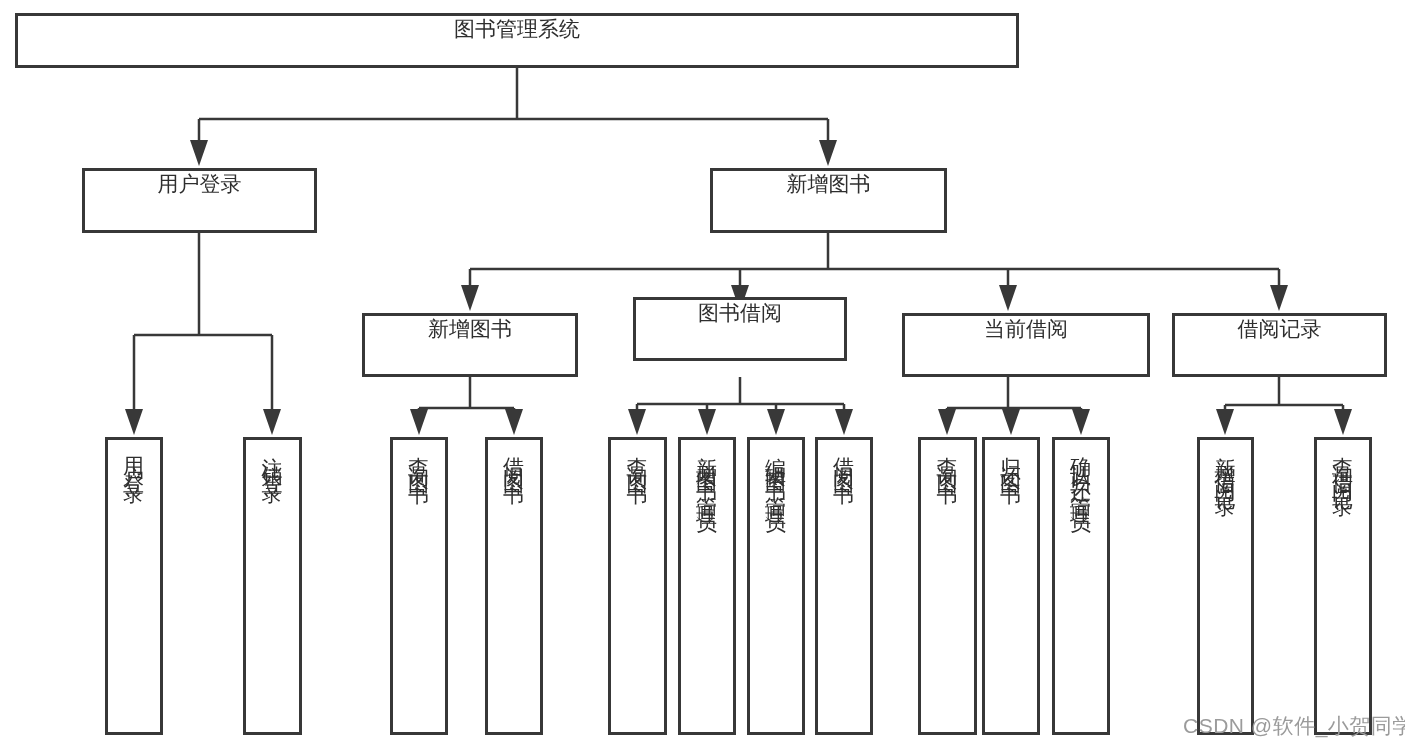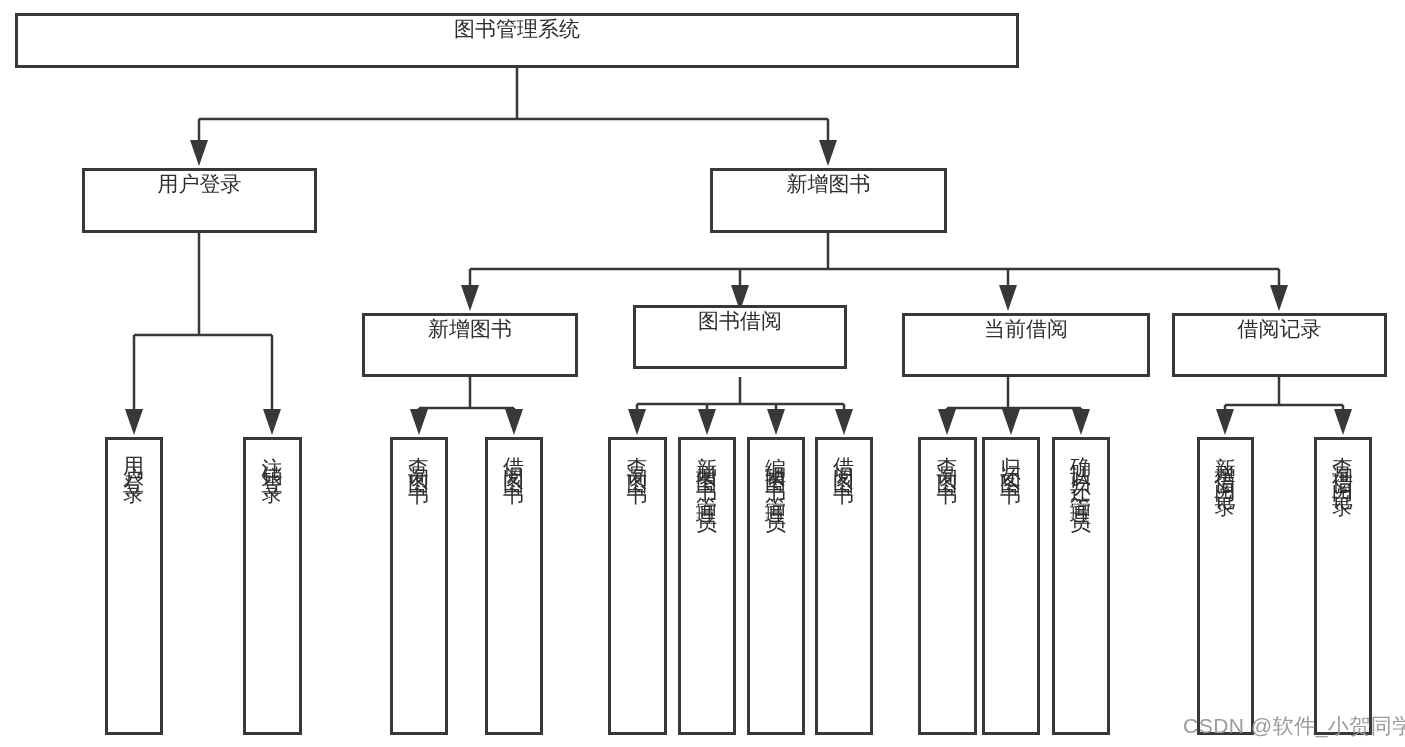--- a/index.html
+++ b/index.html
@@ -94,21 +94,21 @@
   <div class="node" style="left:82px;top:168px;width:235px;height:65px">
     <span>用户登录</span>
   </div>
   <div class="node" style="left:710px;top:168px;width:237px;height:65px">
     <span>新增图书</span>
   </div>
 
   <div class="node" style="left:362px;top:313px;width:216px;height:64px">
     <span>新增图书</span>
   </div>
-  <div class="node" style="left:633px;top:305px;width:214px;height:64px">
+  <div class="node" style="left:633px;top:297px;width:214px;height:64px">
     <span>图书借阅</span>
   </div>
   <div class="node" style="left:902px;top:313px;width:248px;height:64px">
     <span>当前借阅</span>
   </div>
   <div class="node" style="left:1172px;top:313px;width:215px;height:64px">
     <span>借阅记录</span>
   </div>
 
   <div class="node v" style="left:105px;top:437px;width:58px;height:298px">

